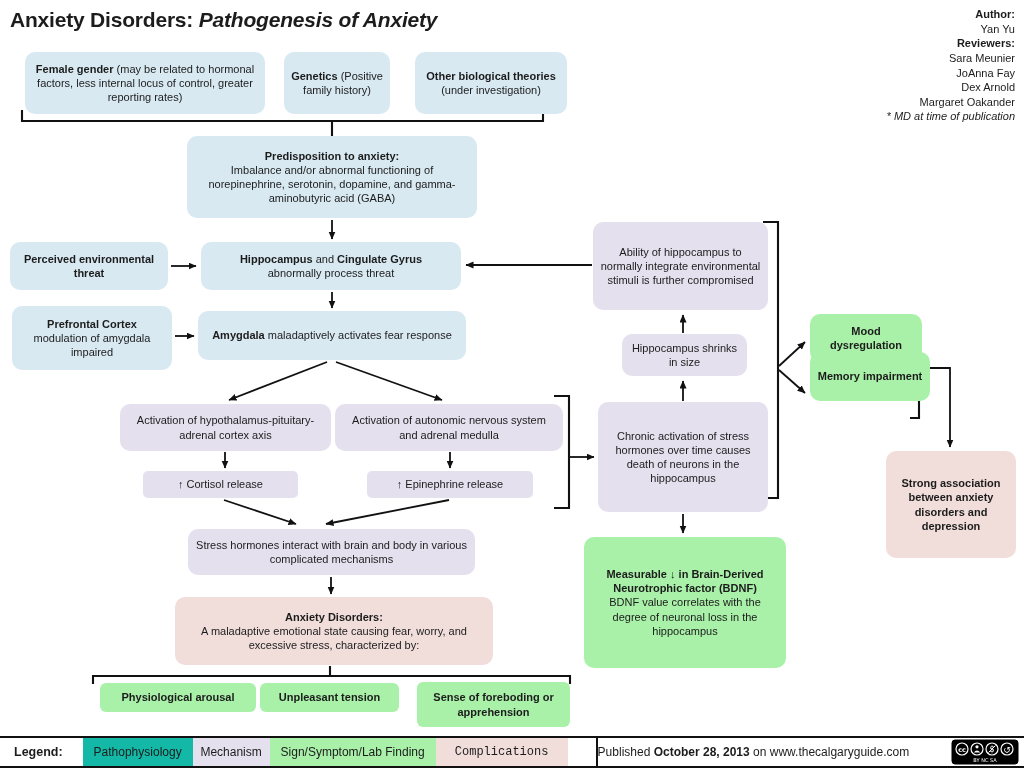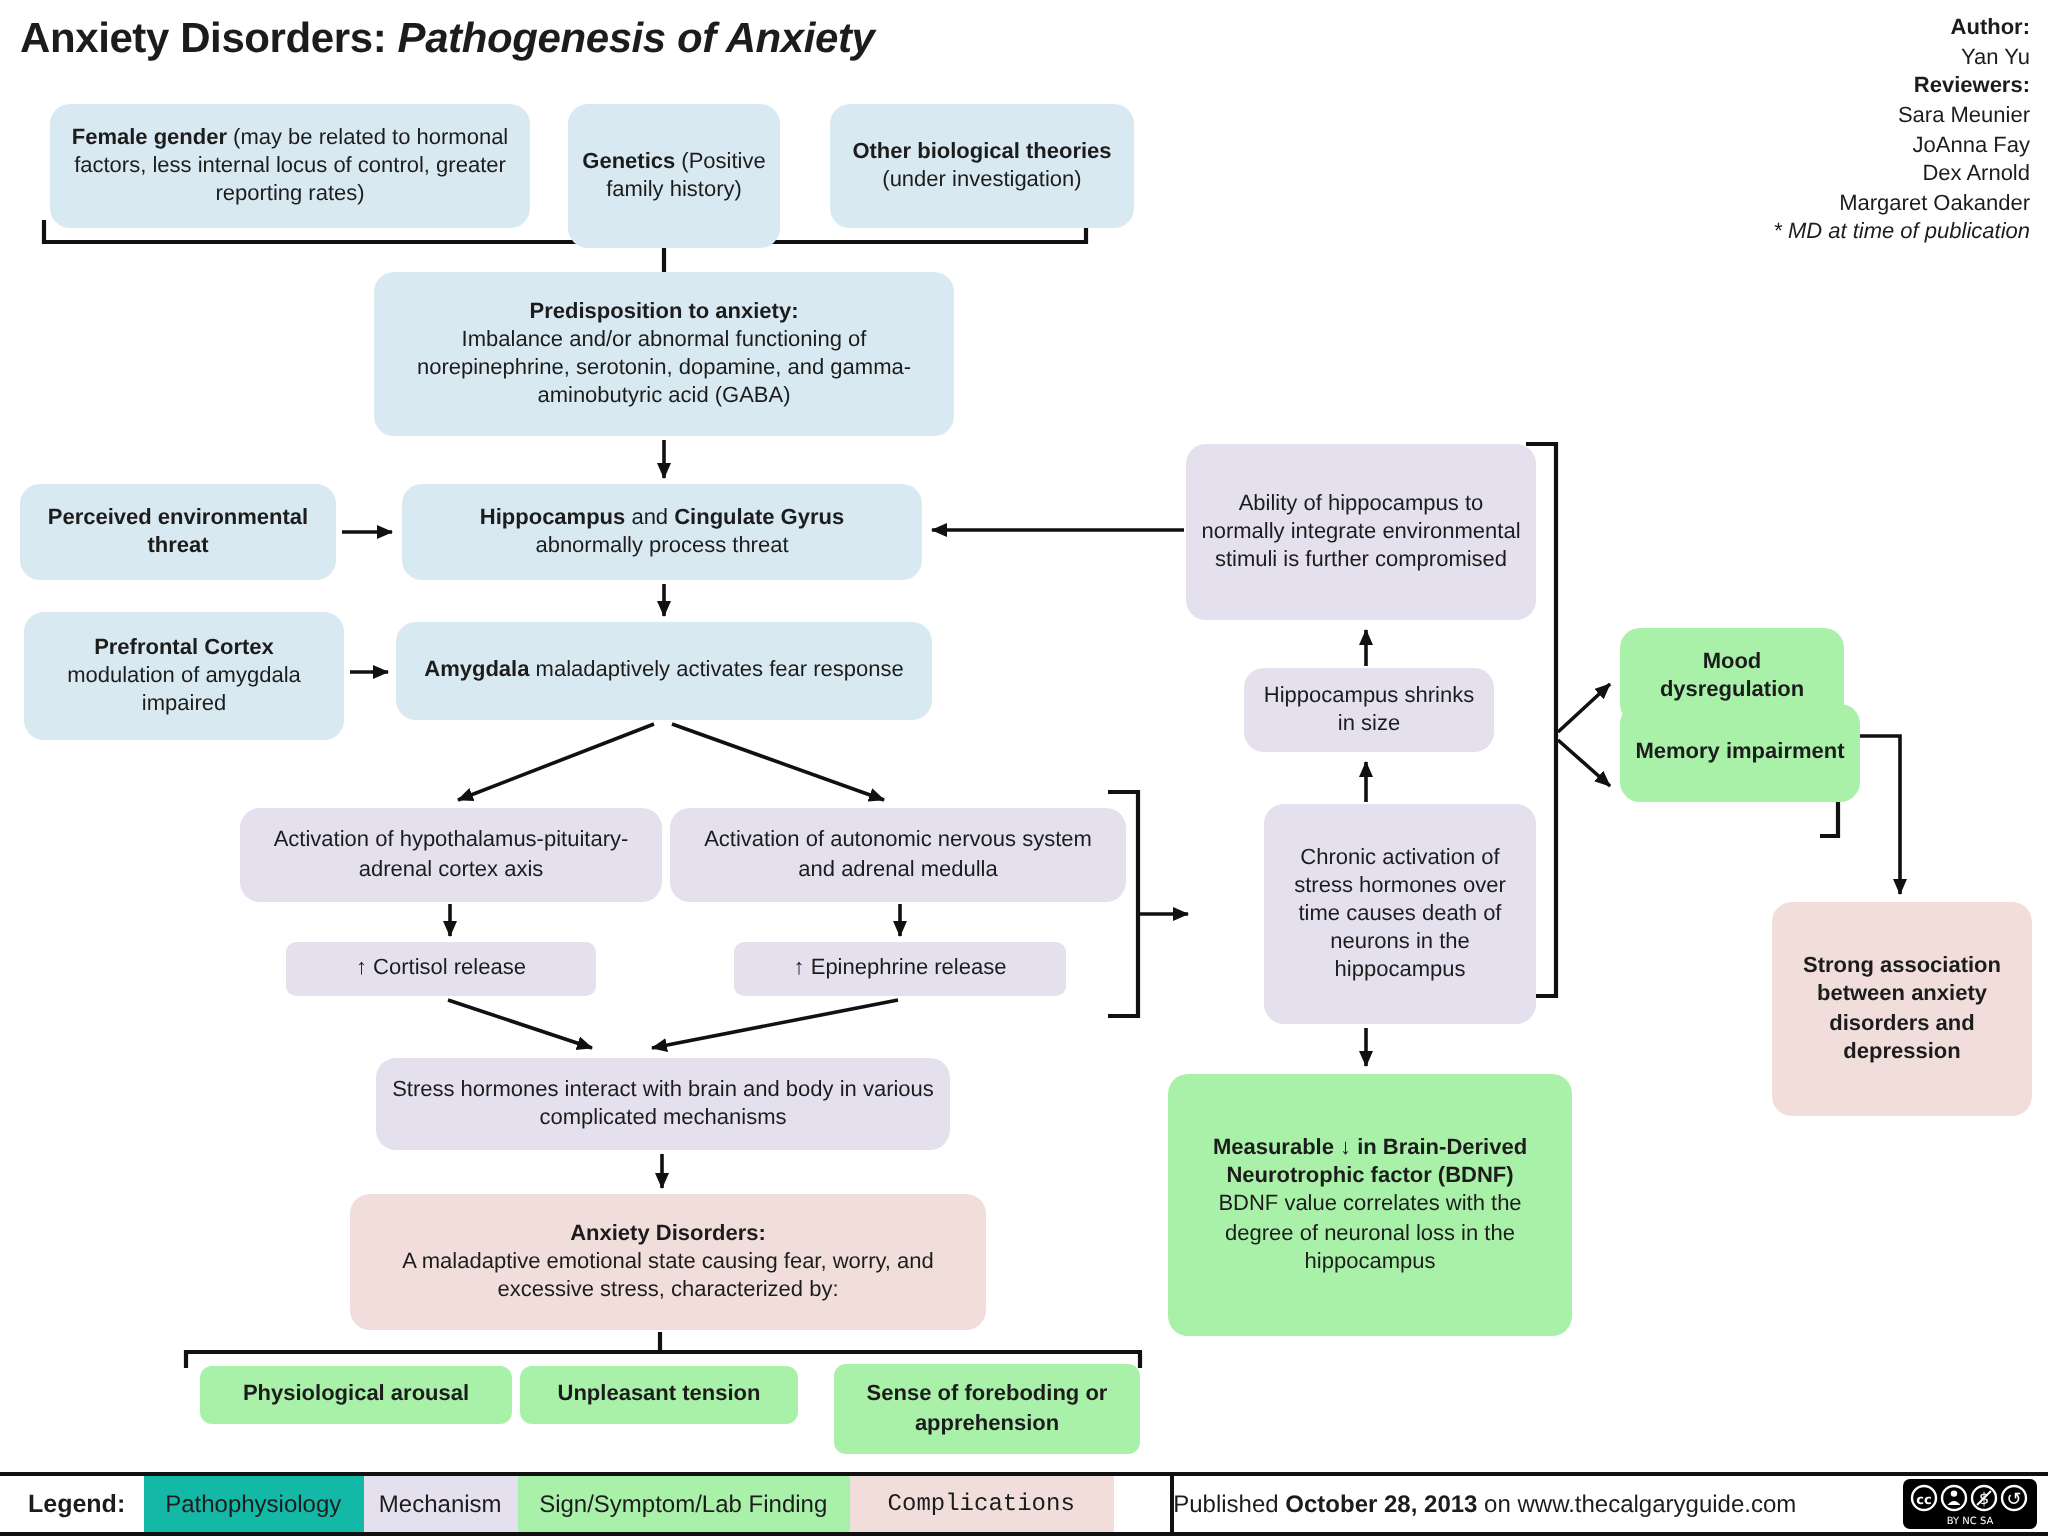--- a/index.html
+++ b/index.html
@@ -31,21 +31,21 @@
   .patho { background:#d8e9f2; }
   .mech  { background:#e4e0ee; }
   .sign  { background:#a9f1a9; }
   .comp  { background:#f1dedb; }
 
   .footer {
     position:absolute; left:0; right:0; top:736px; height:32px;
     border-top:2px solid #111; border-bottom:2px solid #111;
     display:flex; align-items:stretch; font-size:12px; background:#fff;
   }
-  .legend-label { display:flex; align-items:center; padding:0 9px 0 14px; font-weight:bold; font-size:12.5px; }
+  .legend-label { display:flex; align-items:center; padding:0 20px 0 14px; font-weight:bold; font-size:12.5px; }
   .sw { display:flex; align-items:center; justify-content:center; }
   .sw-patho { width:110px; background:#14b8a6; }
   .sw-mech  { width:77px;  background:#e4e0ee; }
   .sw-sign  { width:166px; background:#a9f1a9; }
   .sw-comp  { width:132px; background:#f1dedb;font-family:Liberation Mono, monospace; }
   .vsep { width:2px; background:#111; margin-left:28px; }
   .published { display:flex; align-items:center; white-space:pre; }
   .cc-badge { margin-left:auto; margin-right:5px; align-self:center; }
 </style>
 </head>
@@ -96,21 +96,21 @@
     <div>Sara Meunier</div>
     <div>JoAnna Fay</div>
     <div>Dex Arnold</div>
     <div>Margaret Oakander</div>
     <div class="note">* MD at time of publication</div>
   </div>
 
   <div class="node patho" style="left:25px;top:52px;width:240px;height:62px">
       <span><span style="font-weight: bold;">Female gender</span><span> (may be related to hormonal factors, less internal locus of control, greater reporting rates)</span></span>
     </div>
-  <div class="node patho" style="left:284px;top:52px;width:106px;height:72px">
+  <div class="node patho" style="left:284px;top:52px;width:106px;height:62px">
       <span><span style="font-weight: bold;">Genetics</span><span> (Positive family history)</span></span>
     </div>
   <div class="node patho" style="left:415px;top:52px;width:152px;height:62px">
       <span><span style="font-weight: bold;">Other biological theories</span><span> (under investigation)</span></span>
     </div>
 
   <div class="node patho" style="left:187px;top:136px;width:290px;height:82px">
       <span><span style="font-weight: bold;">Predisposition to anxiety:</span><br><span>Imbalance and/or abnormal functioning of norepinephrine, serotonin, dopamine, and gamma-aminobutyric acid (GABA)</span></span>
     </div>
 
@@ -156,21 +156,21 @@
   <div class="node sign" style="left:417px;top:682px;width:153px;height:45px;border-radius:6px">
       <span><span style="font-weight: bold;">Sense of foreboding or apprehension</span></span>
     </div>
 
   <div class="node mech" style="left:593px;top:222px;width:175px;height:88px">
       <span><span>Ability of hippocampus to normally integrate environmental stimuli is further compromised</span></span>
     </div>
   <div class="node mech" style="left:622px;top:334px;width:125px;height:42px">
       <span><span>Hippocampus shrinks in size</span></span>
     </div>
-  <div class="node mech" style="left:632px;top:402px;width:136px;height:110px">
+  <div class="node mech" style="left:598px;top:402px;width:170px;height:110px">
       <span><span>Chronic activation of stress hormones over time causes death of neurons in the hippocampus</span></span>
     </div>
   <div class="node sign" style="left:584px;top:537px;width:202px;height:131px">
       <span><span style="font-weight: bold;">Measurable ↓ in Brain-Derived Neurotrophic factor (BDNF)</span><br><span>BDNF value correlates with the degree of neuronal loss in the hippocampus</span></span>
     </div>
 
   <div class="node sign" style="left:810px;top:314px;width:112px;height:48px">
       <span><span style="font-weight: bold;">Mood dysregulation</span></span>
     </div>
   <div class="node sign" style="left:810px;top:352px;width:120px;height:49px">

